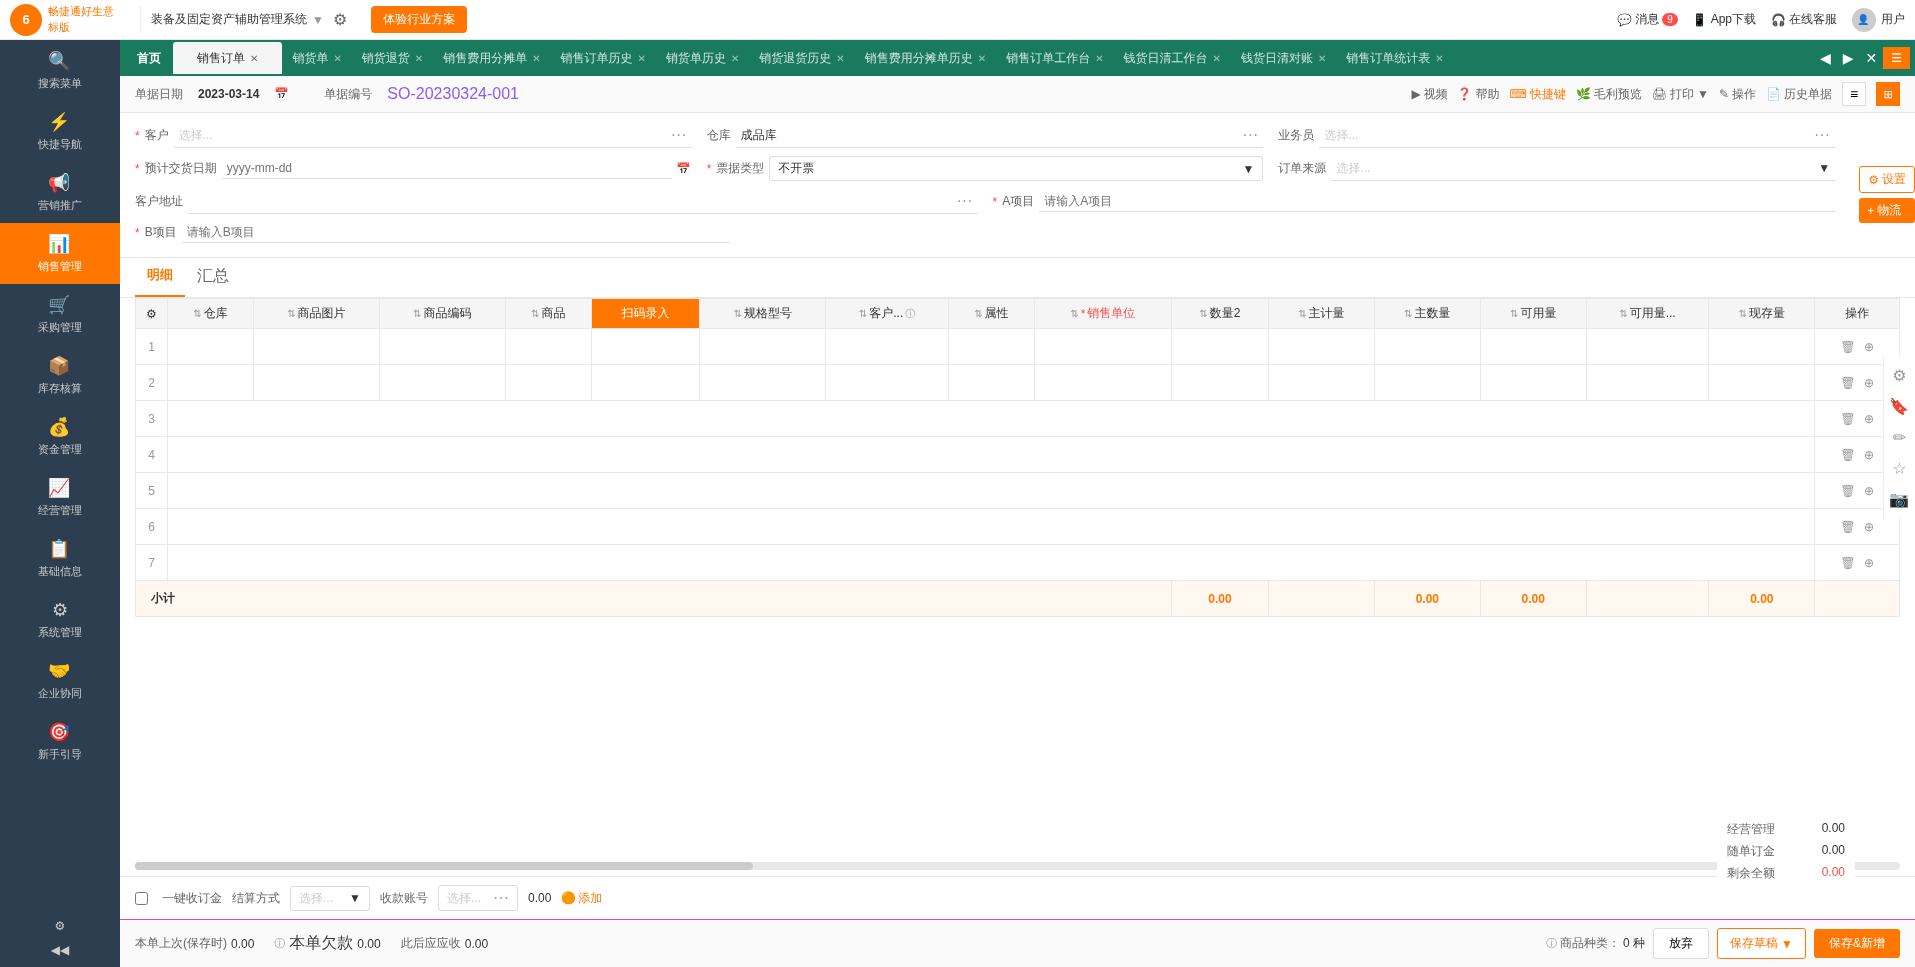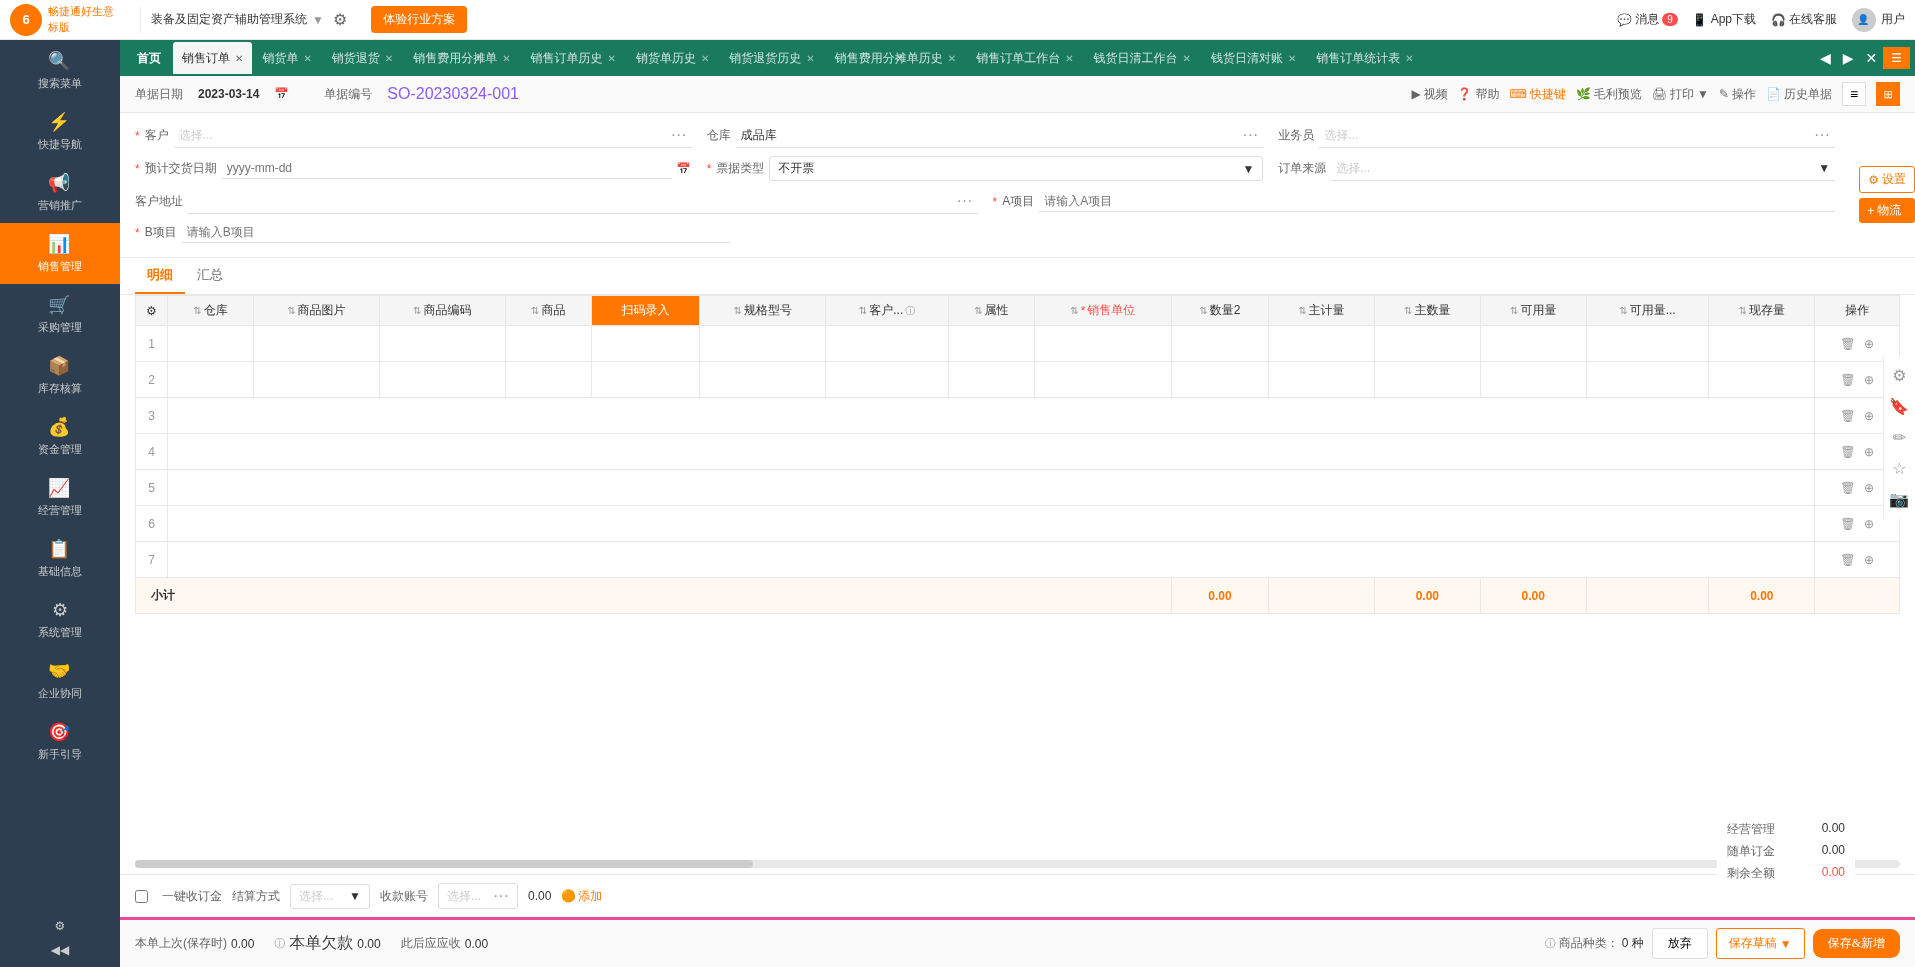--- a/index.html
+++ b/index.html
@@ -99,21 +99,21 @@
       <div style="color:#ccc;cursor:pointer;">◀◀</div>
     </div>
   </div>
 
   <div style="flex:1;display:flex;flex-direction:column;overflow:hidden;">
 
     <div style="height:36px;background:#1a7a5e;display:flex;align-items:center;padding:0 5px;overflow:hidden;">
       <div style="height:28px;padding:0 12px;display:flex;align-items:center;cursor:pointer;font-size:12px;color:white;font-weight:bold;">
         <span>首页</span>
       </div>
-      <div style="height:32px;padding:0 9px;display:flex;align-items:center;gap:5px;cursor:pointer;font-size:12px;color:#333;background:#f5f5f5;border-radius:3px 3px 0 0;">
+      <div style="height:32px;padding:0 24px;display:flex;align-items:center;gap:5px;cursor:pointer;font-size:12px;color:#333;background:#f5f5f5;border-radius:3px 3px 0 0;">
         <span>销售订单</span>
         <span style="font-size:10px;opacity:0.7;">✕</span>
       </div>
       <div style="height:28px;padding:0 10px;display:flex;align-items:center;gap:5px;cursor:pointer;font-size:12px;color:rgba(255,255,255,0.8);">
         <span>销货单</span>
         <span style="font-size:10px;opacity:0.7;">✕</span>
       </div>
       <div style="height:28px;padding:0 10px;display:flex;align-items:center;gap:5px;cursor:pointer;font-size:12px;color:rgba(255,255,255,0.8);">
         <span>销货退货</span>
         <span style="font-size:10px;opacity:0.7;">✕</span>
@@ -293,21 +293,21 @@
       <div style="position:absolute;right:0;top:280px;width:32px;display:flex;flex-direction:column;align-items:center;gap:12px;background:white;border-left:1px solid #eee;padding:10px 0;z-index:5;">
         <div style="color:#999;cursor:pointer;font-size:16px;">⚙</div>
         <div style="color:#999;cursor:pointer;font-size:16px;">🔖</div>
         <div style="color:#999;cursor:pointer;font-size:16px;">✏</div>
         <div style="color:#999;cursor:pointer;font-size:16px;">☆</div>
         <div style="color:#ff7700;cursor:pointer;font-size:16px;">📷</div>
       </div>
 
       <div style="display:flex;padding:0 15px;border-bottom:1px solid #e8e8e8;">
         <div style="padding:8px 12px;font-size:13px;cursor:pointer;color:#ff7700;border-bottom:2px solid #ff7700;font-weight:bold;">明细</div>
-        <div style="padding:8px 12px;font-size:13px;cursor:pointer;color:#666;border-bottom:2px solid transparent;">汇总</div>
+        <div style="padding:8px 12px;font-size:16px;cursor:pointer;color:#666;border-bottom:2px solid transparent;">汇总</div>
       </div>
 
       <div style="padding:0 15px;overflow-x:auto;flex:1;">
         <table style="width:100%;border-collapse:collapse;font-size:12px;min-width:1300px;">
           <thead>
             <tr>
               <th style="background:#f5f5f5;border:1px solid #e8e8e8;padding:6px 8px;text-align:center;color:#333;font-weight:normal;white-space:nowrap;width:32px;cursor:pointer;">⚙</th>
               <th style="background:#f5f5f5;border:1px solid #e8e8e8;padding:6px 8px;text-align:center;color:#333;font-weight:normal;white-space:nowrap;cursor:pointer;">
                 <div style="display:flex;align-items:center;justify-content:center;gap:2px;">
                   <span style="font-size:10px;color:#999;">⇅</span>
@@ -541,21 +541,21 @@
         <div style="display:flex;justify-content:space-between;gap:20px;font-size:12px;margin-bottom:3px;">
           <span style="color:#666;">随单订金</span>
           <span style="color:#333;min-width:50px;text-align:right;">0.00</span>
         </div>
         <div style="display:flex;justify-content:space-between;gap:20px;font-size:12px;">
           <span style="color:#666;">剩余全额</span>
           <span style="color:#ff4d4f;min-width:50px;text-align:right;">0.00</span>
         </div>
       </div>
 
-      <div style="display:flex;align-items:center;padding:8px 15px;border-top:3px solid #ec4899;background:#fafafa;gap:20px;position:sticky;bottom:0;">
+      <div style="display:flex;align-items:center;padding:8px 15px;border-top:1px solid #ec4899;background:#fafafa;gap:20px;position:sticky;bottom:0;">
         <div style="display:flex;align-items:center;gap:4px;">
           <span style="font-size:12px;color:#666;">本单上次(保存时)</span>
           <span style="font-size:12px;color:#333;">0.00</span>
         </div>
         <div style="display:flex;align-items:center;gap:4px;">
           <span style="color:#999;font-size:11px;cursor:pointer;">ⓘ</span>
           <span style="font-size:16px;color:#404040;">本单欠款</span>
           <span style="font-size:12px;color:#333;">0.00</span>
         </div>
         <div style="display:flex;align-items:center;gap:4px;">
@@ -566,19 +566,19 @@
           <div style="display:flex;align-items:center;gap:3px;">
             <span style="color:#999;font-size:11px;cursor:pointer;">ⓘ</span>
             <span style="font-size:12px;color:#666;">商品种类：</span>
             <span style="font-size:12px;color:#333;">0 种</span>
           </div>
           <button style="border:1px solid #ddd;background:white;padding:6px 15px;border-radius:3px;font-size:12px;cursor:pointer;">放弃</button>
           <button style="border:1px solid #ff7700;color:#ff7700;background:white;padding:6px 12px;border-radius:3px;font-size:12px;cursor:pointer;display:flex;align-items:center;gap:3px;">
             <span>保存草稿</span>
             <span>▼</span>
           </button>
-          <button style="background:#ff7700;color:white;border:none;padding:6px 15px;border-radius:9px;font-size:12px;cursor:pointer;font-family:Liberation Serif, serif;">保存&amp;新增</button>
+          <button style="background:#ff7700;color:white;border:none;padding:6px 15px;border-radius:3px;font-size:12px;cursor:pointer;">保存&amp;新增</button>
         </div>
       </div>
 
     </div>
   </div>
 </div>
 
 </body></html>

